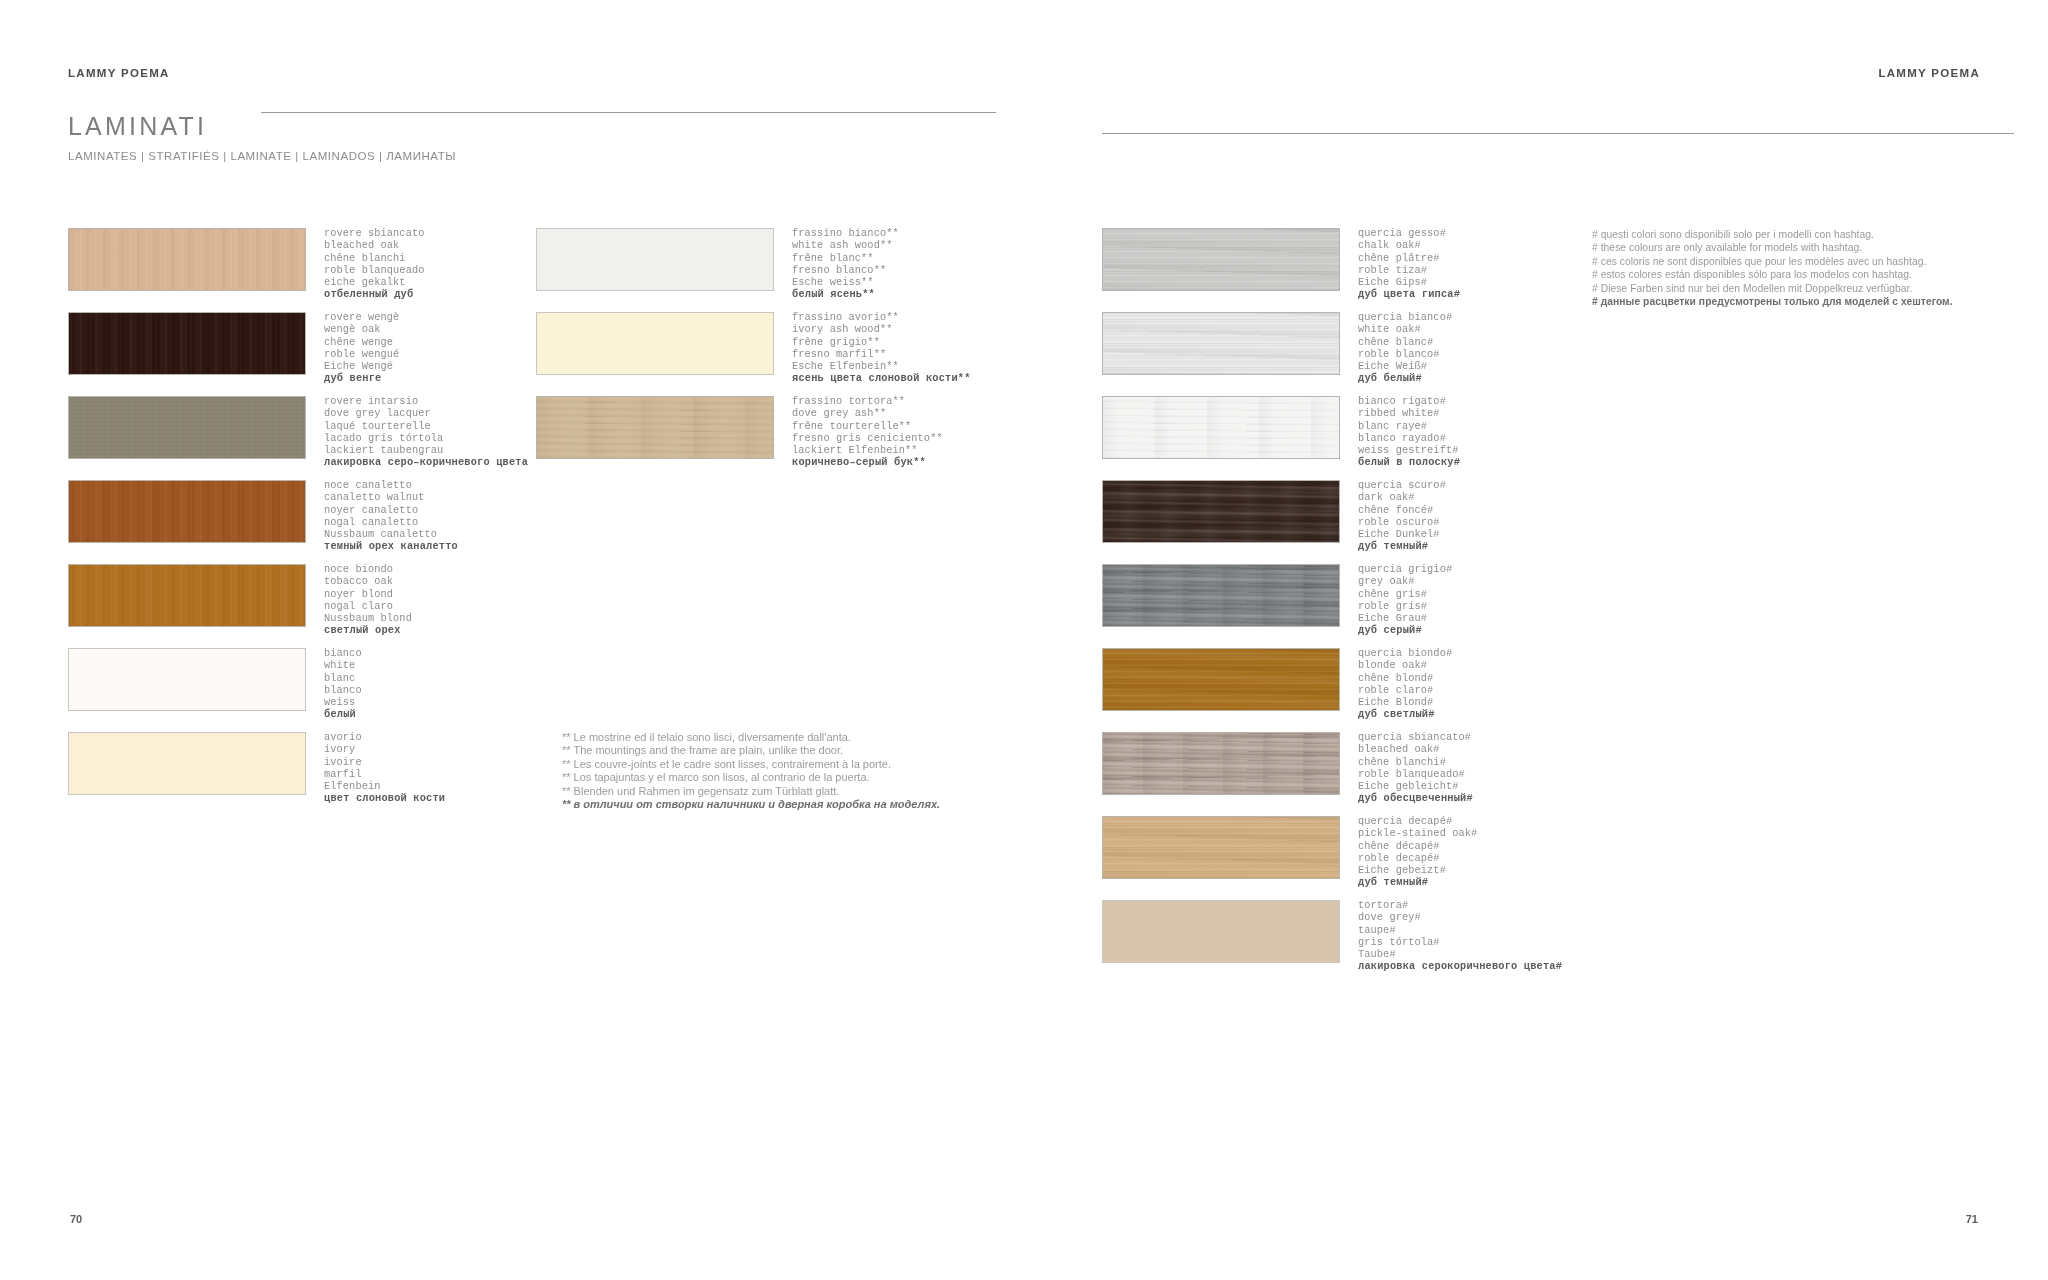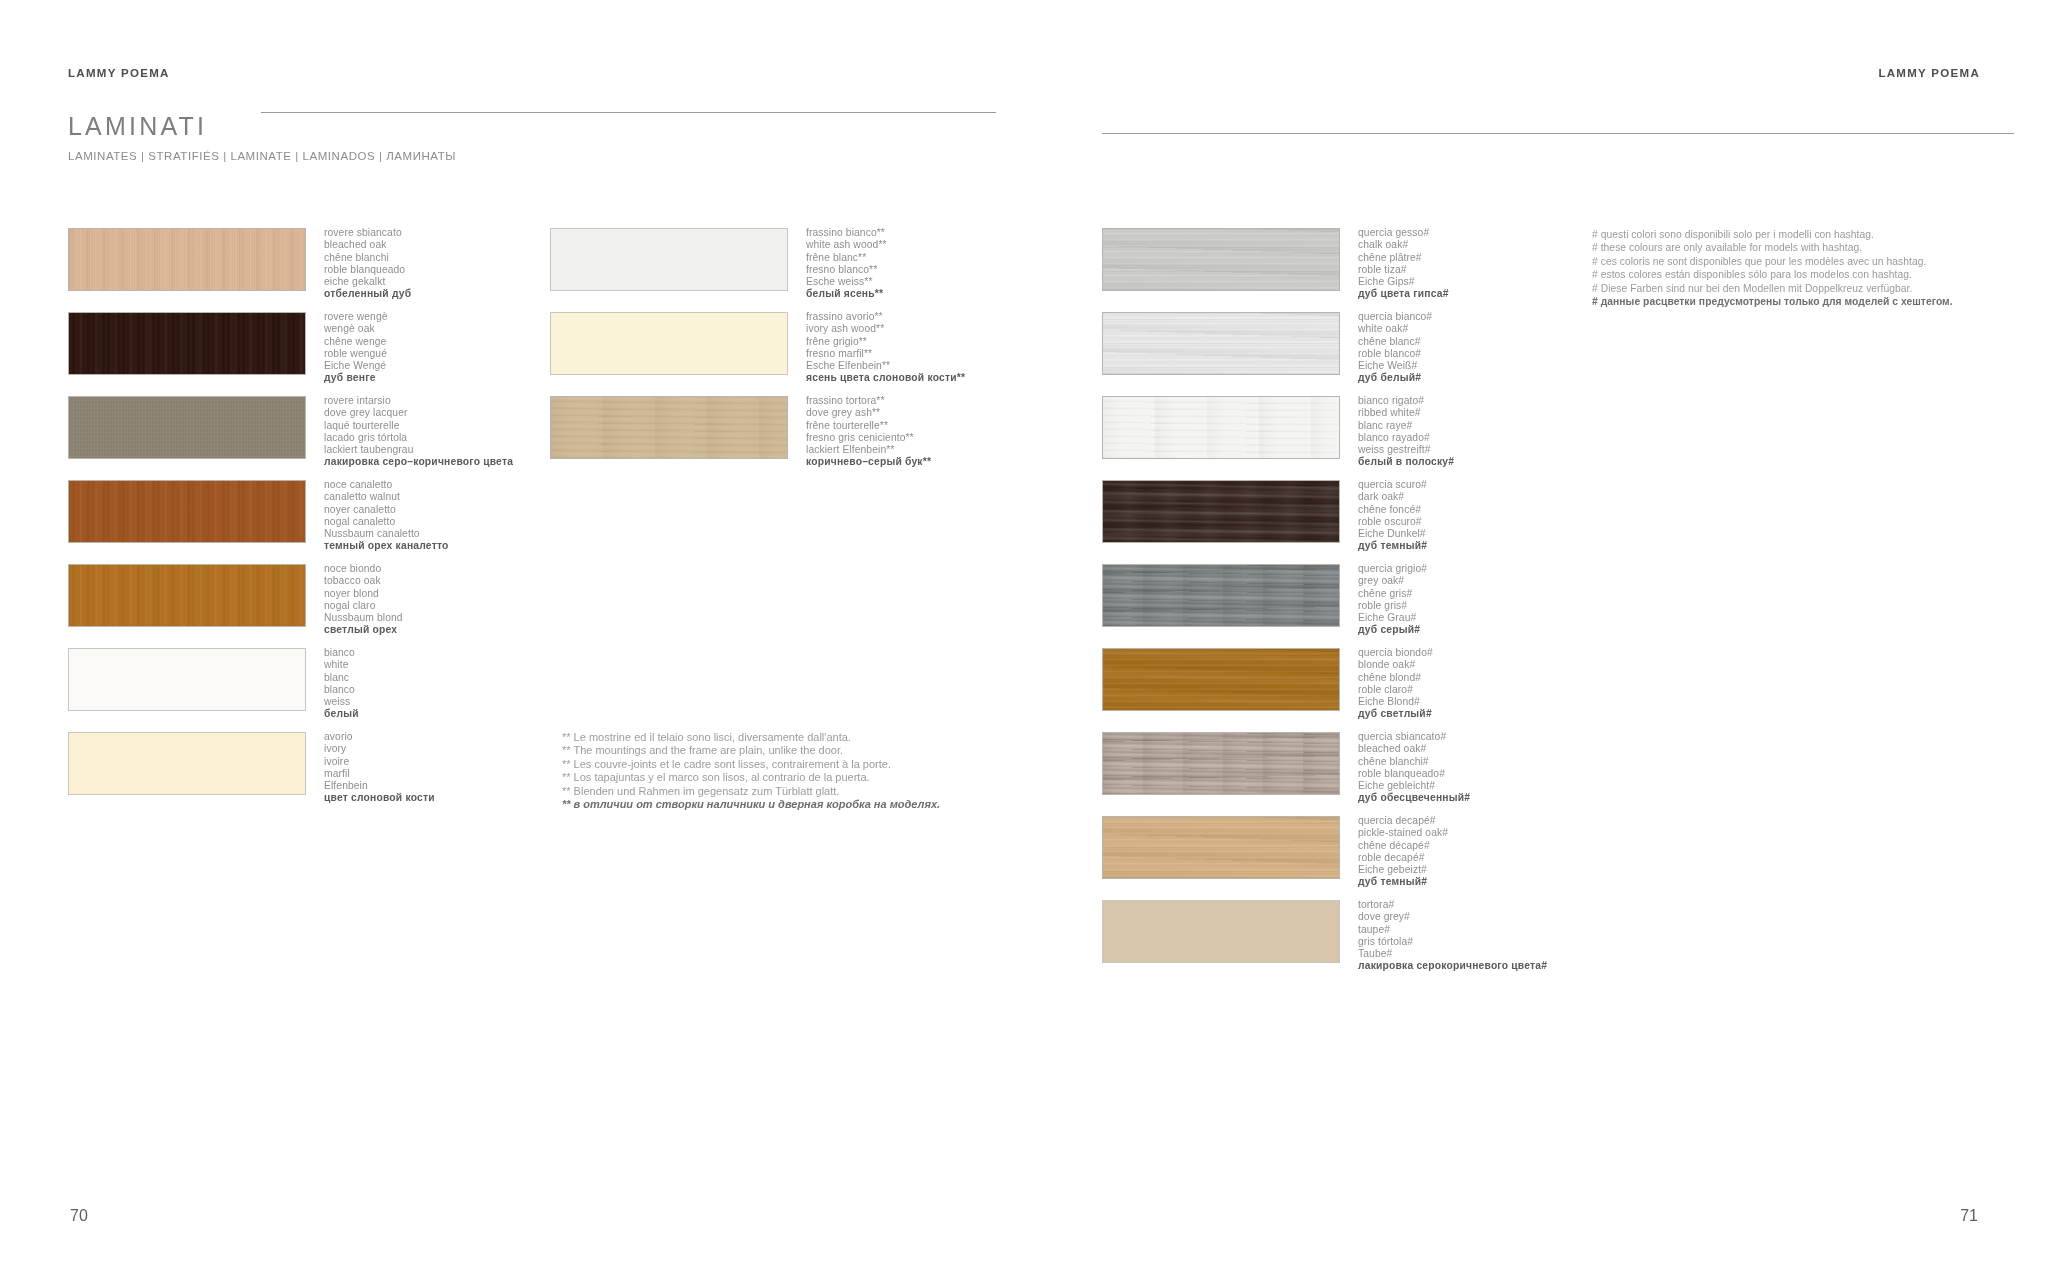--- a/index.html
+++ b/index.html
@@ -44,36 +44,37 @@
 
   
   .right-rule {
     position: absolute; left: 1102px; top: 133px;
     width: 912px; height: 1px; background: #9a9a9a;
   }
 
   
   .col { position: absolute; }
   .col-1 { left: 68px;   top: 228px; width: 470px; }
-  .col-2 { left: 550px;  top: 228px; width: 470px; }
+  .col-2 { left: 536px;  top: 228px; width: 470px; }
   .col-3 { left: 1102px; top: 228px; width: 470px; }
   .col-notes { left: 1592px; top: 228px; width: 430px; }
 
   .swatch-row { position: relative; height: 84px; margin-bottom: 0; }
 
   .chip {
     position: absolute; left: 0; top: 0;
     width: 238px; height: 63px;
     border: 1px solid #b8b4ae;
   }
   .chip.plain { border-color: #c9c5bf; }
 
   .labels {
     position: absolute; left: 256px; top: -1px;
     line-height: 12.3px;
+    font-family: Liberation Mono, monospace;
   }
   .labels div {
     font-size: 10.3px; color: #8e8e8e; white-space: nowrap;
     letter-spacing: 0.1px;
   }
   .labels div.ru {
     color: #5a5a5a; font-weight: bold; letter-spacing: 0.2px;
   }
 
   
@@ -89,21 +90,21 @@
     line-height: 13.4px;
   }
   .footnotes div {
     font-size: 11px; color: #9c9c9c; white-space: nowrap;
   }
   .footnotes div.ru { color: #6e6e6e; font-weight: bold; font-style: italic; }
 
   
   .folio {
     position: absolute; bottom: 55px;
-    font-size: 16px; color: #5d5d5d;
+    font-size: 11px; color: #5d5d5d; font-weight: bold;
   }
   .folio-left  { left: 70px; }
   .folio-right { right: 70px; }
 
   
   .tex-fine {
     background-image:
       repeating-linear-gradient(90deg,
         rgba(0,0,0,0.055) 0px, rgba(0,0,0,0.0) 1px,
         rgba(255,255,255,0.05) 2px, rgba(0,0,0,0.03) 3px,

